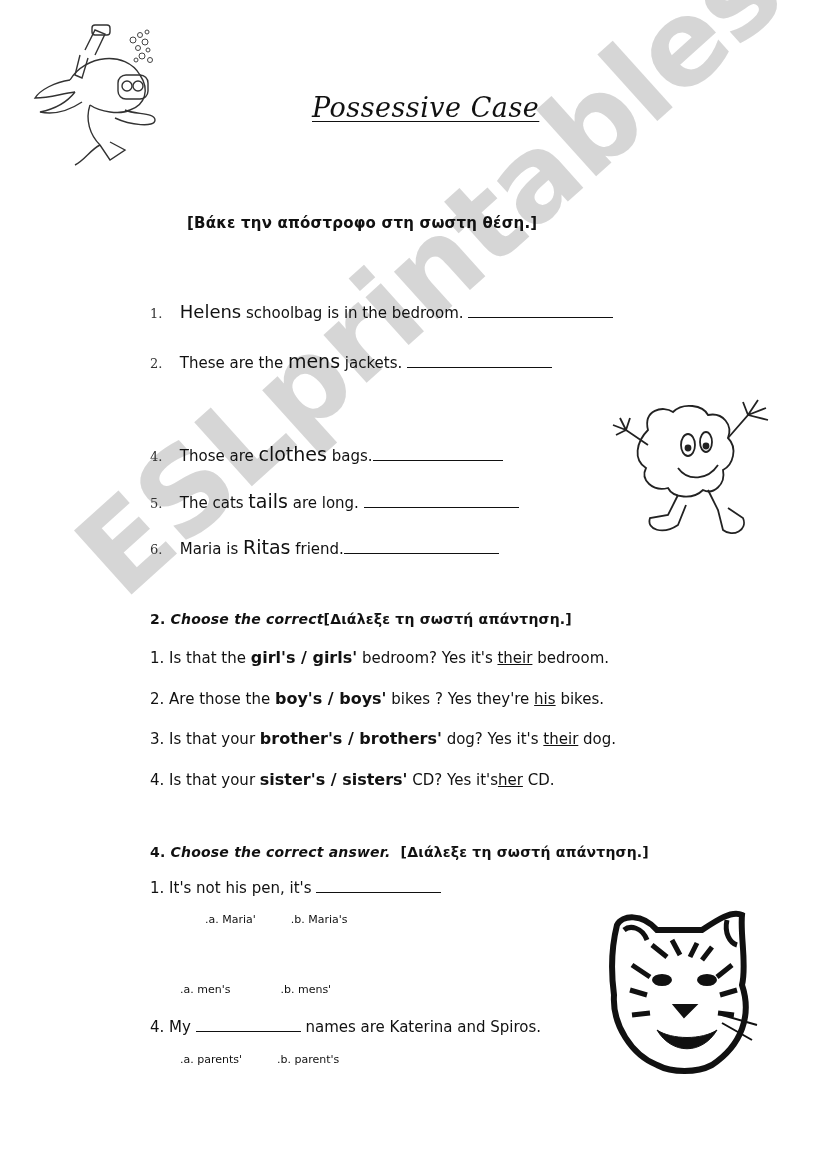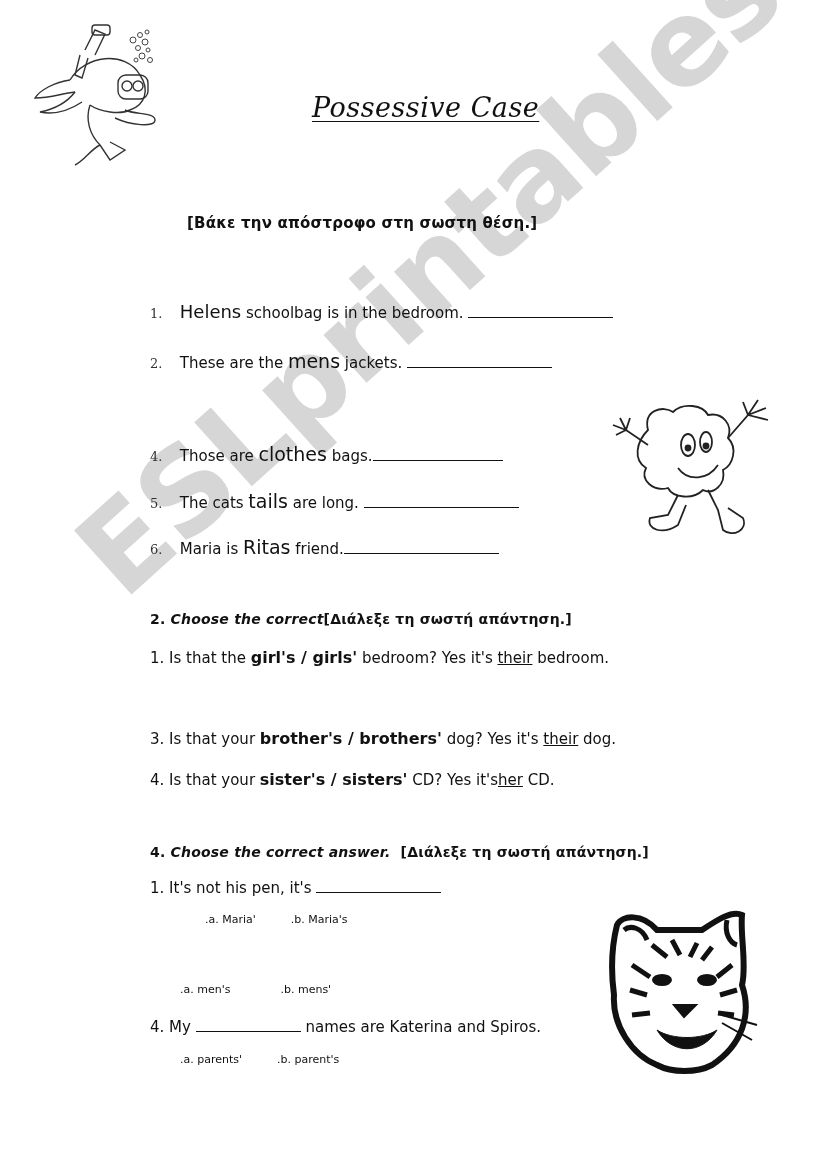--- a/index.html
+++ b/index.html
@@ -106,20 +106,23 @@
   </svg>
 
   <div class="abs heading" style="left:150px;top:611px;">
     <span class="num">2.</span>
     <span class="en">Choose the correct</span><span>[Διάλεξε τη σωστή απάντηση.]</span>
   </div>
 
   <div class="abs line" style="left:150px;top:648px;">
     <span>1. Is that the </span><span class="b">girl's / girls'</span><span>  bedroom? Yes it's </span><span class="u">their</span><span> bedroom.</span>
   </div>
+  <div class="abs line" style="left:150px;top:689px;">
+    <span>2. Are those the </span><span class="b">boy's / boys'</span><span>  bikes ? Yes they're </span><span class="u">his</span><span> bikes.</span>
+  </div>
   <div class="abs line" style="left:150px;top:729px;">
     <span>3. Is that your </span><span class="b">brother's / brothers'</span><span> dog? Yes it's </span><span class="u">their</span><span> dog.</span>
   </div>
   <div class="abs line" style="left:150px;top:770px;">
     <span>4. Is that your </span><span class="b">sister's / sisters'</span><span>  CD? Yes it's</span><span class="u">her</span><span> CD.</span>
   </div>
 
   <div class="abs heading" style="left:150px;top:844px;">
     <span class="num">4.</span>
     <span class="en">Choose the correct answer.</span>&nbsp;&nbsp;<span>[Διάλεξε τη σωστή απάντηση.]</span>

